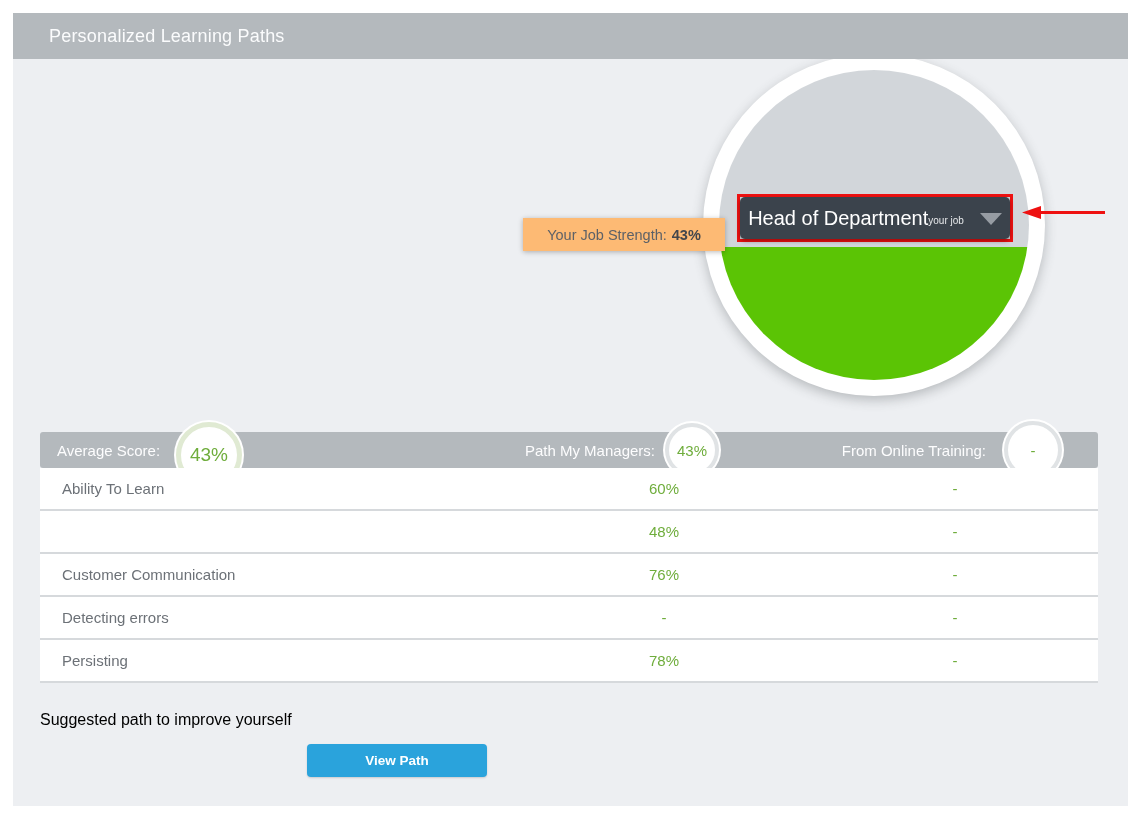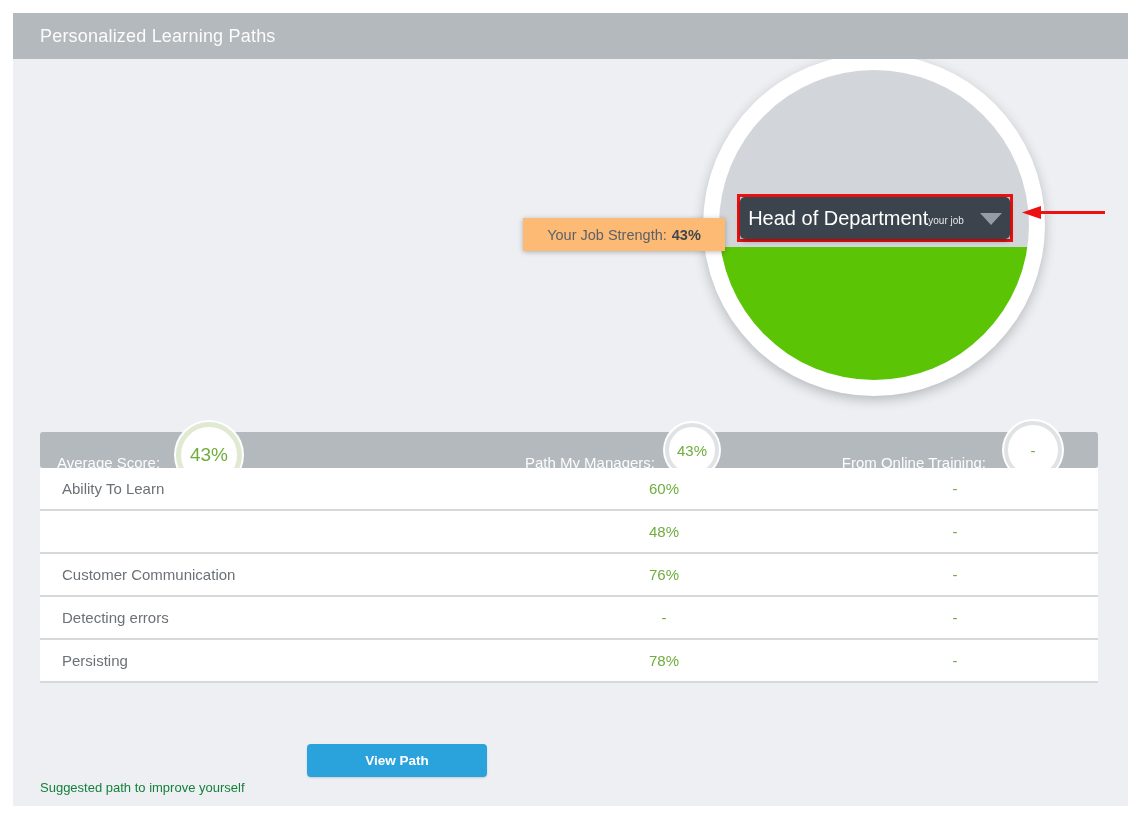--- a/index.html
+++ b/index.html
@@ -10,21 +10,21 @@
   }
   .card{
     position:absolute;left:13px;top:13px;width:1115px;height:793px;
     background:#edeff2;
   }
   .titlebar{
     position:absolute;left:13px;top:13px;width:1115px;height:46px;
     background:#b4b9bd;z-index:5;display:flex;align-items:center;
   }
   .titlebar .title{
-    color:#fbfcfd;font-size:18px;letter-spacing:.2px;padding-left:27px;font-weight:400;
+    color:#fbfcfd;font-size:18px;letter-spacing:.2px;padding-left:36px;font-weight:400;
   }
   
   .gauge-outer{
     position:absolute;left:703px;top:54px;width:342px;height:342px;border-radius:50%;
     background:#ffffff;z-index:1;
     box-shadow:0 4px 12px rgba(60,65,70,.30);
     display:flex;align-items:center;justify-content:center;
   }
   .gauge-pie{
     width:310px;height:310px;border-radius:50%;
@@ -56,21 +56,21 @@
     border-left:11px solid transparent;border-right:11px solid transparent;
     border-top:12px solid #969ca3;
   }
   .annot-arrow{position:absolute;left:1022px;top:204px;z-index:4;}
   
   .skills-table{position:absolute;left:40px;top:432px;width:1058px;z-index:2;}
   .table-headbar{
     position:relative;height:36px;background:#b4b9bd;border-radius:3px;
     color:#fdfdfe;font-size:15px;
   }
-  .headbar-label{position:absolute;top:0;height:36px;display:flex;align-items:center;margin-top:12px;}
+  .headbar-label{position:absolute;top:0;height:36px;display:flex;align-items:center;}
   .hl-1{left:17px;}
   .hl-2{right:443px;}
   .hl-3{right:112px;}
   .head-circle{
     position:absolute;border-radius:50%;background:#ffffff;box-sizing:border-box;
     display:flex;align-items:center;justify-content:center;color:#6fad3c;
     box-shadow:0 0 0 2px #ffffff;
   }
   .hc-1{left:136px;top:-10px;width:66px;height:66px;border:5px solid #e0ead3;font-size:19px;}
   .hc-2{left:625px;top:-9px;width:54px;height:54px;border:4px solid #e0e3e5;font-size:15px;}
@@ -89,21 +89,21 @@
   .skill-row .skill-name{padding-left:22px;}
   .cell-value{
     position:absolute;top:0;height:41px;width:80px;
     display:flex;align-items:center;justify-content:center;
     color:#6fad3c;font-size:15px;
   }
   .cv-managers{left:584px;}
   .cv-online{left:875px;}
   
   .suggestion-text{
-    position:absolute;left:40px;top:780px;font-size:13px;color:#15803d;z-index:2;
+    position:absolute;left:40px;top:711px;font-size:16px;color:#000000;z-index:2;
   }
   .view-path-btn{
     position:absolute;left:307px;top:744px;width:180px;height:33px;z-index:2;
     background:#2aa3dc;border:none;border-radius:4px;cursor:pointer;
     color:#ffffff;font-size:13.5px;font-weight:bold;font-family:"Liberation Sans",sans-serif;
     box-shadow:0 1px 2px rgba(0,0,0,.15);
   }
 </style>
 </head>
 <body>

